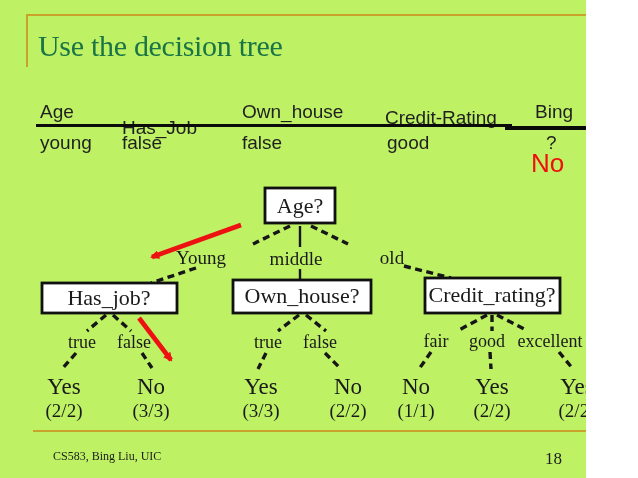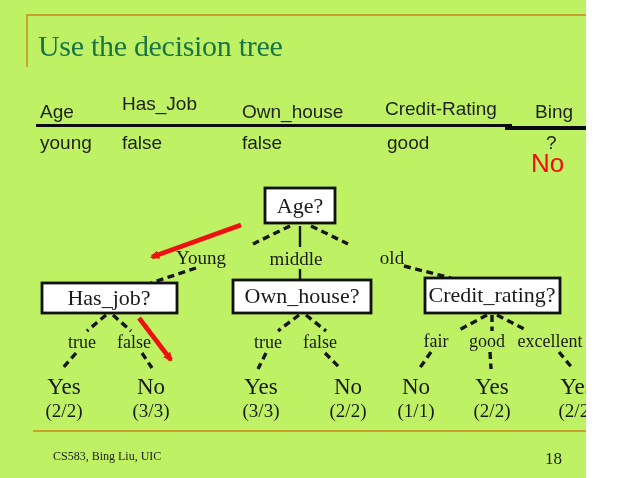--- a/index.html
+++ b/index.html
@@ -45,23 +45,23 @@
 
 <div class="slide">
 
   <div class="accent-h"></div>
   <div class="accent-v"></div>
 
   <div class="title">Use the decision tree</div>
 
   <div>
     <span class="tbl-txt" style="left:40px;top:102px">Age</span>
-    <span class="tbl-txt" style="left:122px;top:94px">Has_Job</span>
+    <span class="tbl-txt" style="left:122px;top:118px">Has_Job</span>
     <span class="tbl-txt" style="left:242px;top:102px">Own_house</span>
-    <span class="tbl-txt" style="left:385px;top:99px">Credit-Rating</span>
+    <span class="tbl-txt" style="left:385px;top:108px">Credit-Rating</span>
     <span class="tbl-txt" style="left:535px;top:102px">Bing</span>
 
     <div class="tbl-rule" style="left:36px;top:124px;width:476px;height:3px"></div>
     <div class="tbl-rule" style="left:505px;top:126px;width:87px;height:4px"></div>
 
     <span class="tbl-txt" style="left:40px;top:133px">young</span>
     <span class="tbl-txt" style="left:122px;top:133px">false</span>
     <span class="tbl-txt" style="left:242px;top:133px">false</span>
     <span class="tbl-txt" style="left:387px;top:133px">good</span>
     <span class="tbl-txt" style="left:546px;top:133px">?</span>

